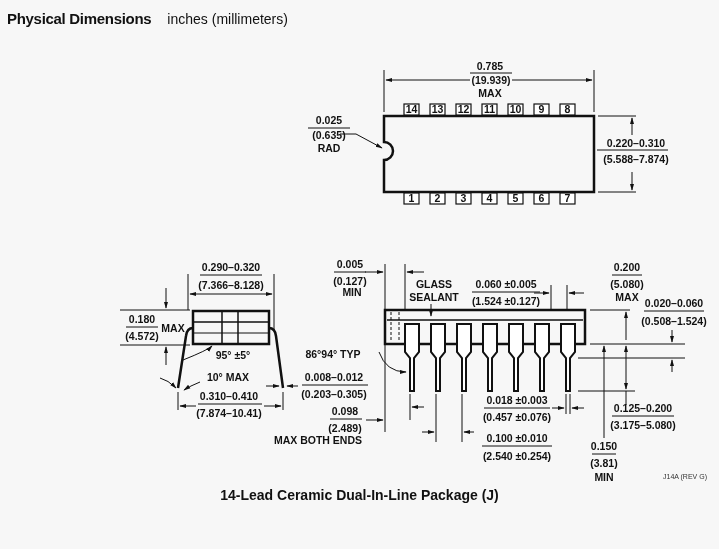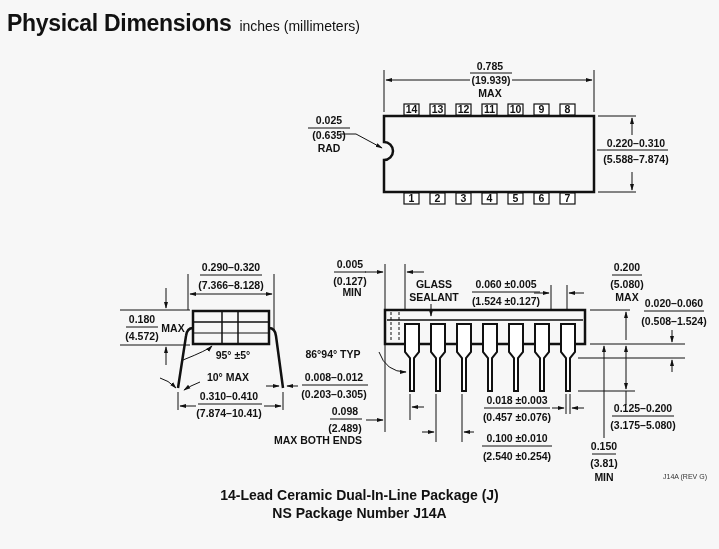--- a/index.html
+++ b/index.html
@@ -1,19 +1,19 @@
 <!DOCTYPE html>
 <html><head>
 <meta charset="utf-8">
 <style>
   html, body { margin:0; padding:0; }
   body { width:719px; height:549px; background:#f7f7f7; position:relative; overflow:hidden; font-family:"Liberation Sans", sans-serif; color:#111; }
   .title { position:absolute; left:7px; top:10px; font-family:"Liberation Sans", sans-serif; }
-  .title .main { font-size:23px; font-weight:bold; letter-spacing:-0.3px; }
-  .title .sub { font-size:14px; margin-left:8px; }
+  .title .main { font-size:15px; font-weight:bold; letter-spacing:-0.3px; }
+  .title .sub { font-size:14px; margin-left:16px; }
   svg { position:absolute; left:0; top:0; }
   .dim { font-family:"Liberation Sans Narrow","Liberation Sans", sans-serif; font-weight:bold; font-size:10.5px; fill:#111; }
   .caption { position:absolute; left:0; width:719px; text-align:center; font-weight:bold; font-size:14px; line-height:18px; }
   .rev { font-family:"Liberation Sans", sans-serif; font-size:7px; fill:#333; }
 </style>
 </head>
 <body>
 
 <div class="title">
   <span class="main">Physical Dimensions</span><span class="sub">inches (millimeters)</span>
@@ -248,14 +248,13 @@
     <line x1="592" y1="454" x2="616" y2="454" stroke="#111" stroke-width="1"></line>
     <text x="604" y="467">(3.81)</text>
     <text x="604" y="481">MIN</text>
 
     <text x="685" y="479" class="rev" font-weight="normal">J14A (REV G)</text>
   </g>
 </svg>
 
 <div class="caption" style="top:486px;">
   <div>14-Lead Ceramic Dual-In-Line Package (J)</div>
-  <div>NS Package Number J14A</div>
 </div>
 
 </body></html>

